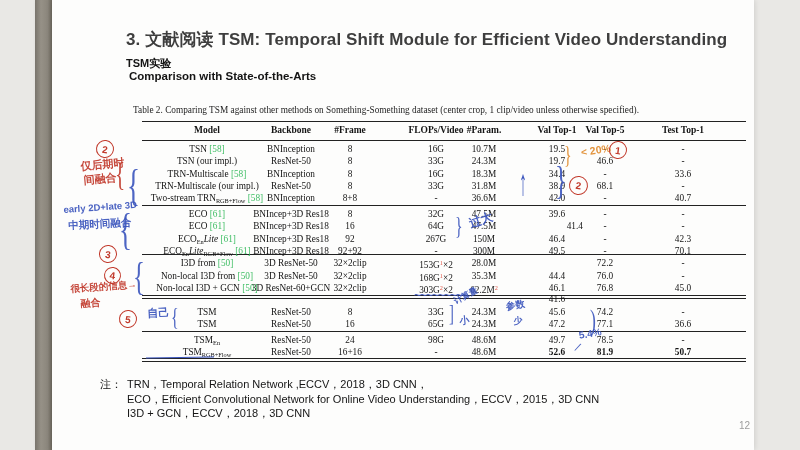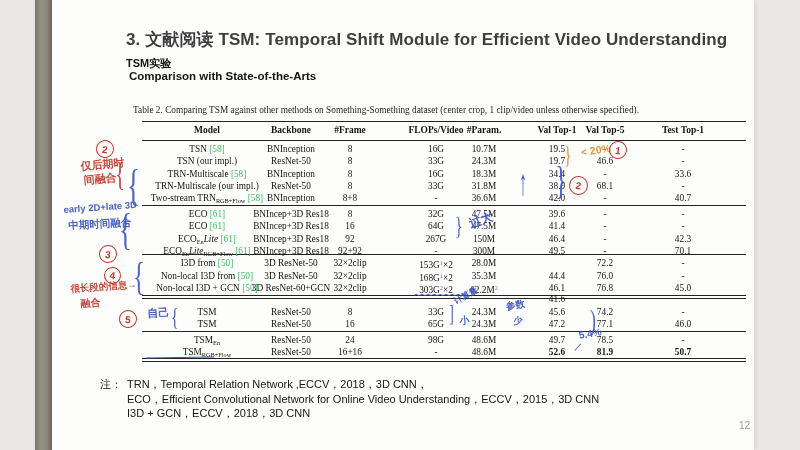--- a/index.html
+++ b/index.html
@@ -110,21 +110,21 @@
     <div class="cell " style="left: 397px; width: 78px; top: 208px;">32G</div>
     <div class="cell " style="left: 453px; width: 62px; top: 208px;">47.5M</div>
     <div class="cell " style="left: 531px; width: 52px; top: 208px;"><span style="">39.6</span></div>
     <div class="cell " style="left: 579px; width: 52px; top: 208px;"><span style="">-</span></div>
     <div class="cell " style="left: 651px; width: 64px; top: 208px;"><span style="">-</span></div>
     <div class="cell " style="left: 129px; width: 156px; top: 220.35px;">ECO <span style="color:#3dbd63">[61]</span></div>
     <div class="cell " style="left: 231px; width: 120px; top: 220.35px;">BNIncep+3D Res18</div>
     <div class="cell " style="left: 318px; width: 64px; top: 220.35px;">16</div>
     <div class="cell " style="left: 397px; width: 78px; top: 220.35px;">64G</div>
     <div class="cell " style="left: 453px; width: 62px; top: 220.35px;">47.5M</div>
-    <div class="cell " style="left: 531px; width: 52px; top: 220.35px;"><span style="">41.4</span></div>
+    <div class="cell " style="left: 531px; width: 52px; top: 220.35px; text-align: right;"><span style="">41.4</span></div>
     <div class="cell " style="left: 579px; width: 52px; top: 220.35px;"><span style="">-</span></div>
     <div class="cell " style="left: 651px; width: 64px; top: 220.35px;"><span style="">-</span></div>
     <div class="cell " style="left: 129px; width: 156px; top: 232.7px;">ECO<sub>En</sub><i>Lite</i> <span style="color:#3dbd63">[61]</span></div>
     <div class="cell " style="left: 231px; width: 120px; top: 232.7px;">BNIncep+3D Res18</div>
     <div class="cell " style="left: 318px; width: 64px; top: 232.7px;">92</div>
     <div class="cell " style="left: 397px; width: 78px; top: 232.7px;">267G</div>
     <div class="cell " style="left: 453px; width: 62px; top: 232.7px;">150M</div>
     <div class="cell " style="left: 531px; width: 52px; top: 232.7px;"><span style="">46.4</span></div>
     <div class="cell " style="left: 579px; width: 52px; top: 232.7px;"><span style="">-</span></div>
     <div class="cell " style="left: 651px; width: 64px; top: 232.7px;"><span style="">42.3</span></div>
@@ -168,21 +168,21 @@
     <div class="cell " style="left: 531px; width: 52px; top: 306px;"><span style="">45.6</span></div>
     <div class="cell " style="left: 579px; width: 52px; top: 306px;"><span style="">74.2</span></div>
     <div class="cell " style="left: 651px; width: 64px; top: 306px;"><span style="">-</span></div>
     <div class="cell " style="left: 129px; width: 156px; top: 318.35px;">TSM</div>
     <div class="cell " style="left: 231px; width: 120px; top: 318.35px;">ResNet-50</div>
     <div class="cell " style="left: 318px; width: 64px; top: 318.35px;">16</div>
     <div class="cell " style="left: 397px; width: 78px; top: 318.35px;">65G</div>
     <div class="cell " style="left: 453px; width: 62px; top: 318.35px;">24.3M</div>
     <div class="cell " style="left: 531px; width: 52px; top: 318.35px;"><span style="">47.2</span></div>
     <div class="cell " style="left: 579px; width: 52px; top: 318.35px;"><span style="">77.1</span></div>
-    <div class="cell " style="left: 651px; width: 64px; top: 318.35px;"><span style="">46.0</span></div>
+    <div class="cell " style="left: 651px; width: 64px; top: 318.35px;"><span style="">36.6</span></div>
     <div class="cell " style="left: 129px; width: 156px; top: 333.5px;">TSM<sub>En</sub></div>
     <div class="cell " style="left: 231px; width: 120px; top: 333.5px;">ResNet-50</div>
     <div class="cell " style="left: 318px; width: 64px; top: 333.5px;">24</div>
     <div class="cell " style="left: 397px; width: 78px; top: 333.5px; text-align: center;">98G</div>
     <div class="cell " style="left: 453px; width: 62px; top: 333.5px;">48.6M</div>
     <div class="cell " style="left: 531px; width: 52px; top: 333.5px;"><span style="">49.7</span></div>
     <div class="cell " style="left: 579px; width: 52px; top: 333.5px;"><span style="">78.5</span></div>
     <div class="cell " style="left: 651px; width: 64px; top: 333.5px;"><span style="">-</span></div>
     <div class="cell " style="left: 129px; width: 156px; top: 345.85px;">TSM<sub>RGB+Flow</sub></div>
     <div class="cell " style="left: 231px; width: 120px; top: 345.85px;">ResNet-50</div>

